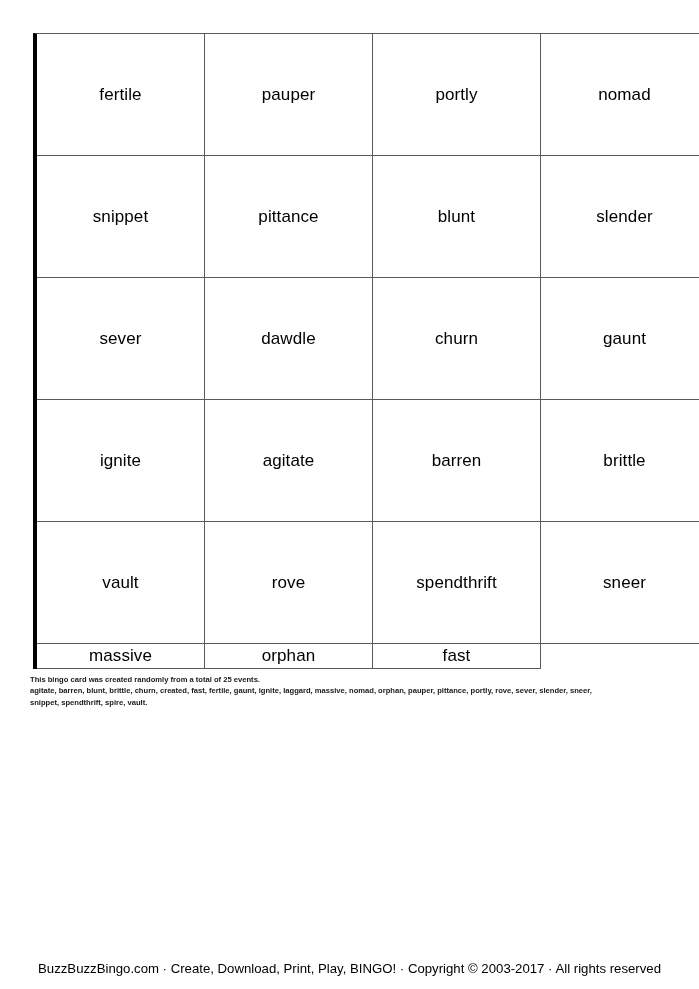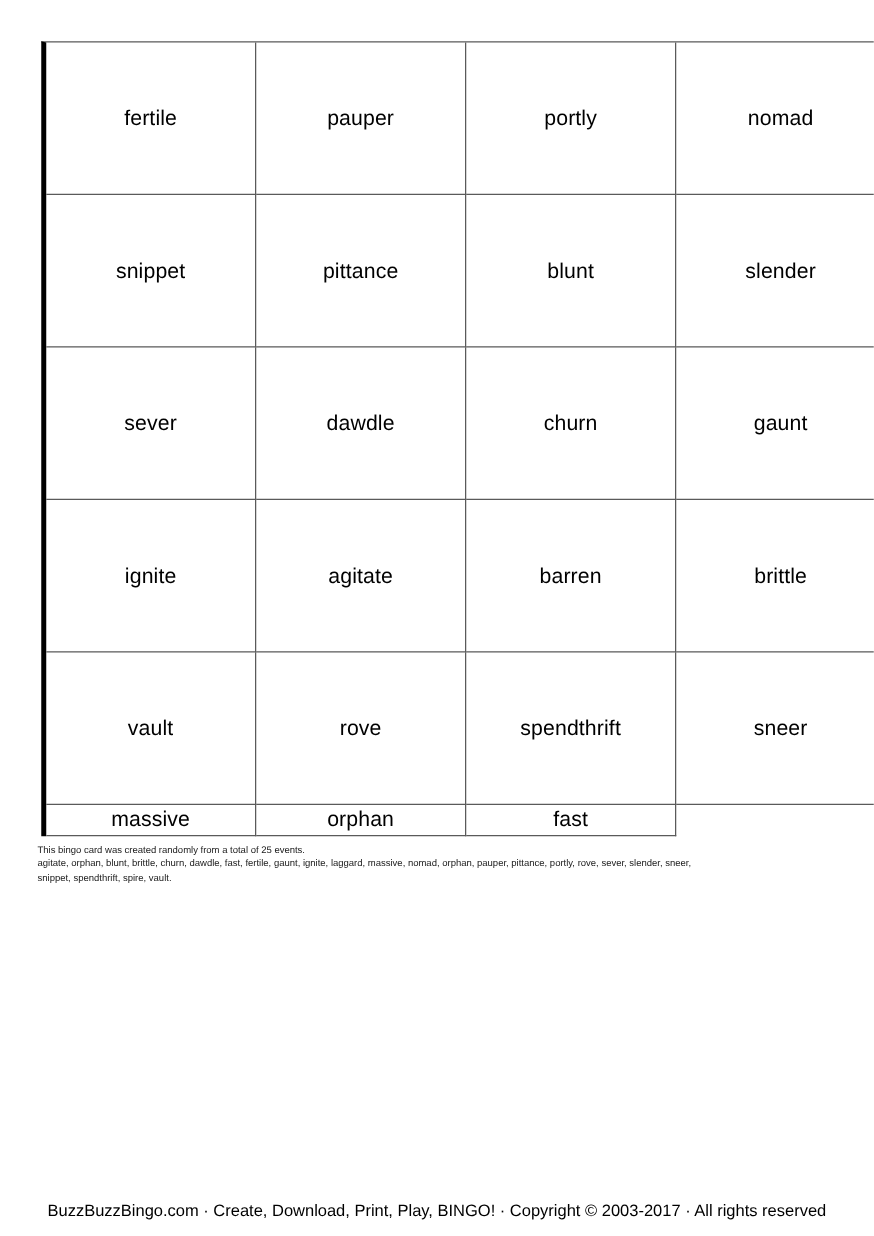--- a/index.html
+++ b/index.html
@@ -48,20 +48,21 @@
     color: #000000;
     white-space: nowrap;
   }
 
   
   #footnote {
     position: absolute;
     left: 30px;
     top: 674px;
     width: 640px;
+    font-weight: bold;
   }
   .footnote-line {
     font-size: 7.6px;
     line-height: 11.3px;
     color: #1a1a1a;
     white-space: nowrap;
   }
 
   
   #footer {
@@ -152,19 +153,19 @@
   <div class="bingo-cell">
       <span class="bingo-word">orphan</span>
     </div>
   <div class="bingo-cell">
       <span class="bingo-word">fast</span>
     </div>
 </div>
 
 <div id="footnote">
   <div class="footnote-line">This bingo card was created randomly from a total of 25 events.</div>
-  <div class="footnote-line">agitate, orphan, blunt, brittle, churn, dawdle, fast, fertile, gaunt, ignite, laggard, massive, nomad, orphan, pauper, pittance, portly, rove, sever, slender, sneer,</div>
+  <div class="footnote-line">agitate, barren, blunt, brittle, churn, created, fast, fertile, gaunt, ignite, laggard, massive, nomad, orphan, pauper, pittance, portly, rove, sever, slender, sneer,</div>
   <div class="footnote-line">snippet, spendthrift, spire, vault.</div>
 </div>
 
 <div id="footer">
   <div class="footer-text">BuzzBuzzBingo.com · Create, Download, Print, Play, BINGO! · Copyright © 2003-2017 · All rights reserved</div>
 </div>
 
 </body></html>

